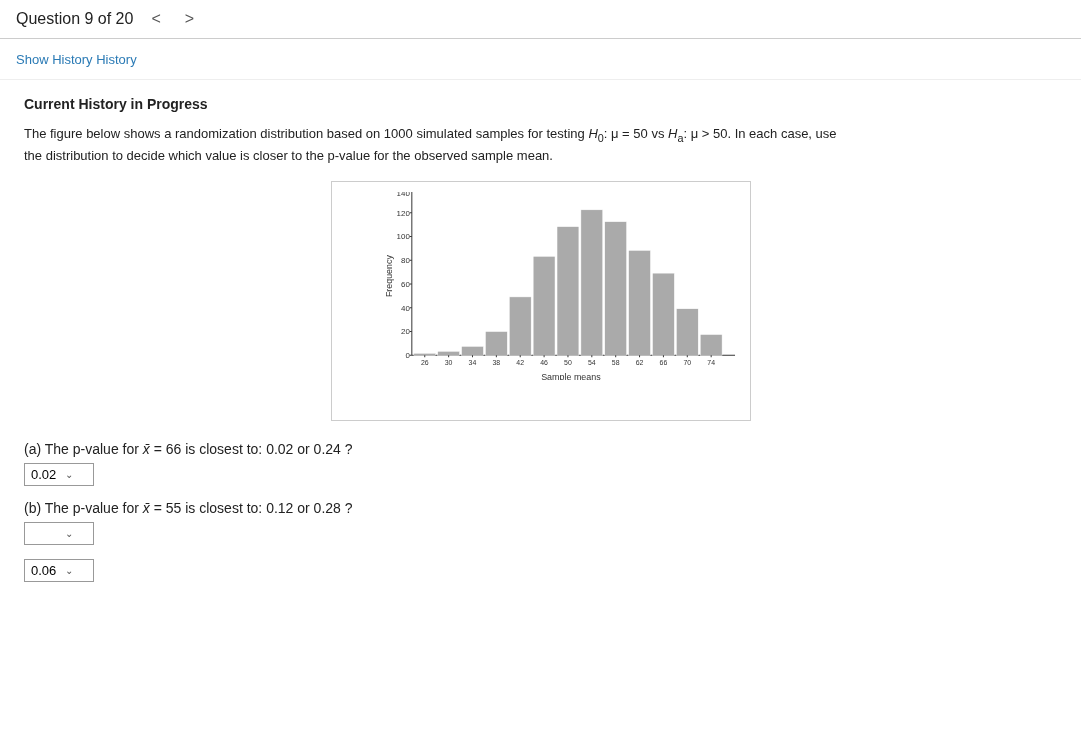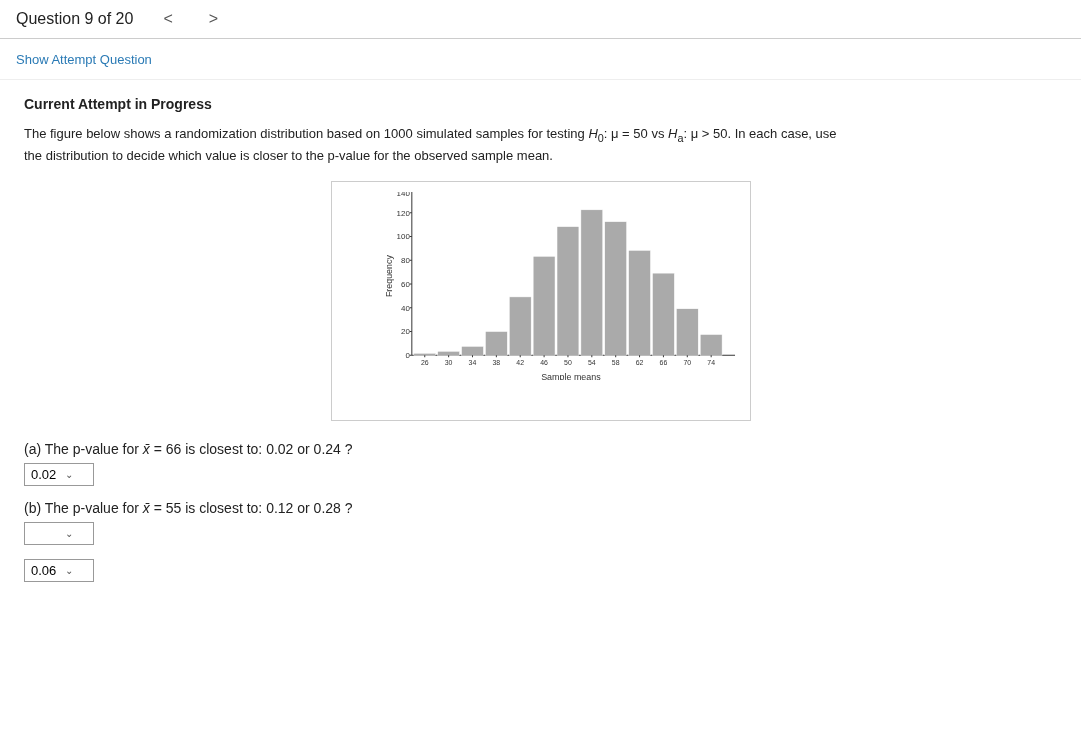--- a/index.html
+++ b/index.html
@@ -10,21 +10,21 @@
       font-size: 14px;
       min-height: 756px;
       width: 1081px;
       overflow-x: hidden;
     }
     .top-bar {
       display: flex;
       align-items: center;
       padding: 8px 16px;
       border-bottom: 1px solid #ccc;
-      gap: 24px;
+      gap: 12px;
     }
     .question-label {
       font-size: 16px;
       font-weight: 500;
     }
     .nav-btn {
       background: none;
       border: none;
       font-size: 16px;
       cursor: pointer;
@@ -108,25 +108,25 @@
 </head>
 <body>
 
 <div class="top-bar">
   <span class="question-label">Question 9 of 20</span>
   <button class="nav-btn">&lt;</button>
   <button class="nav-btn">&gt;</button>
 </div>
 
 <div class="show-attempt">
-  <a href="#">Show Attempt Question</a>
+  <a href="#">Show History History</a>
 </div>
 
 <div class="main-content">
-  <div class="section-title">Current Attempt in Progress</div>
+  <div class="section-title">Current History in Progress</div>
 
   <div class="question-text">
     <span>The figure below shows a randomization distribution based on 1000 simulated samples for testing </span>
     <span>
       <i>H</i><sub>0</sub>: μ = 50 vs <i>H</i><sub>a</sub>: μ &gt; 50.
     </span>
     <span> In each case, use the distribution to decide which value is closer to the p-value for the observed sample mean.</span>
   </div>
 
   <div class="chart-area">

